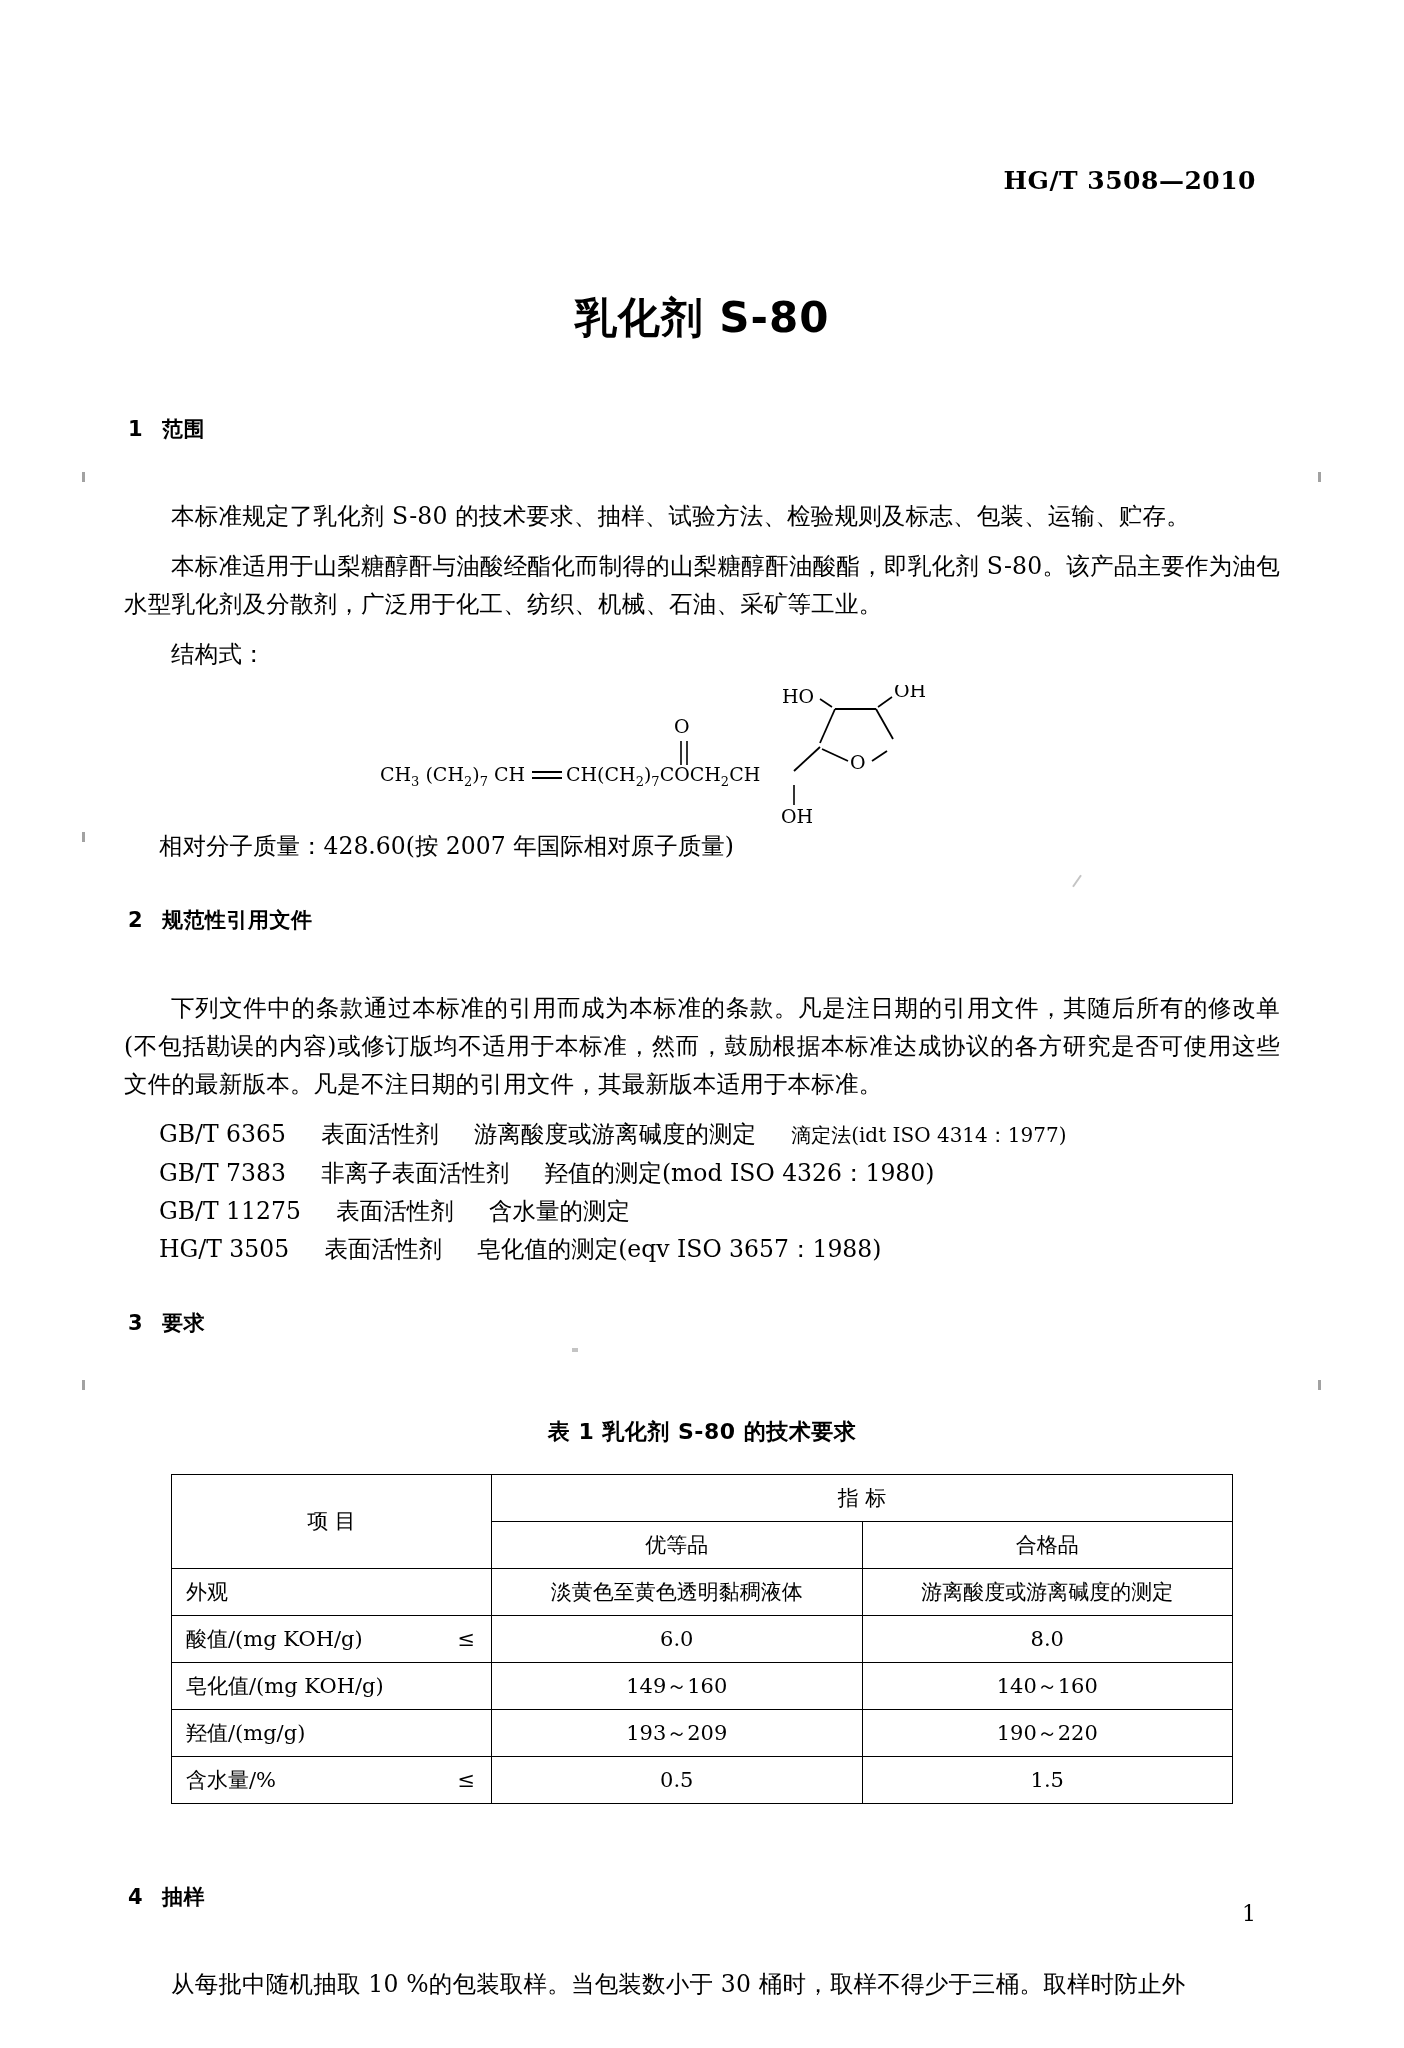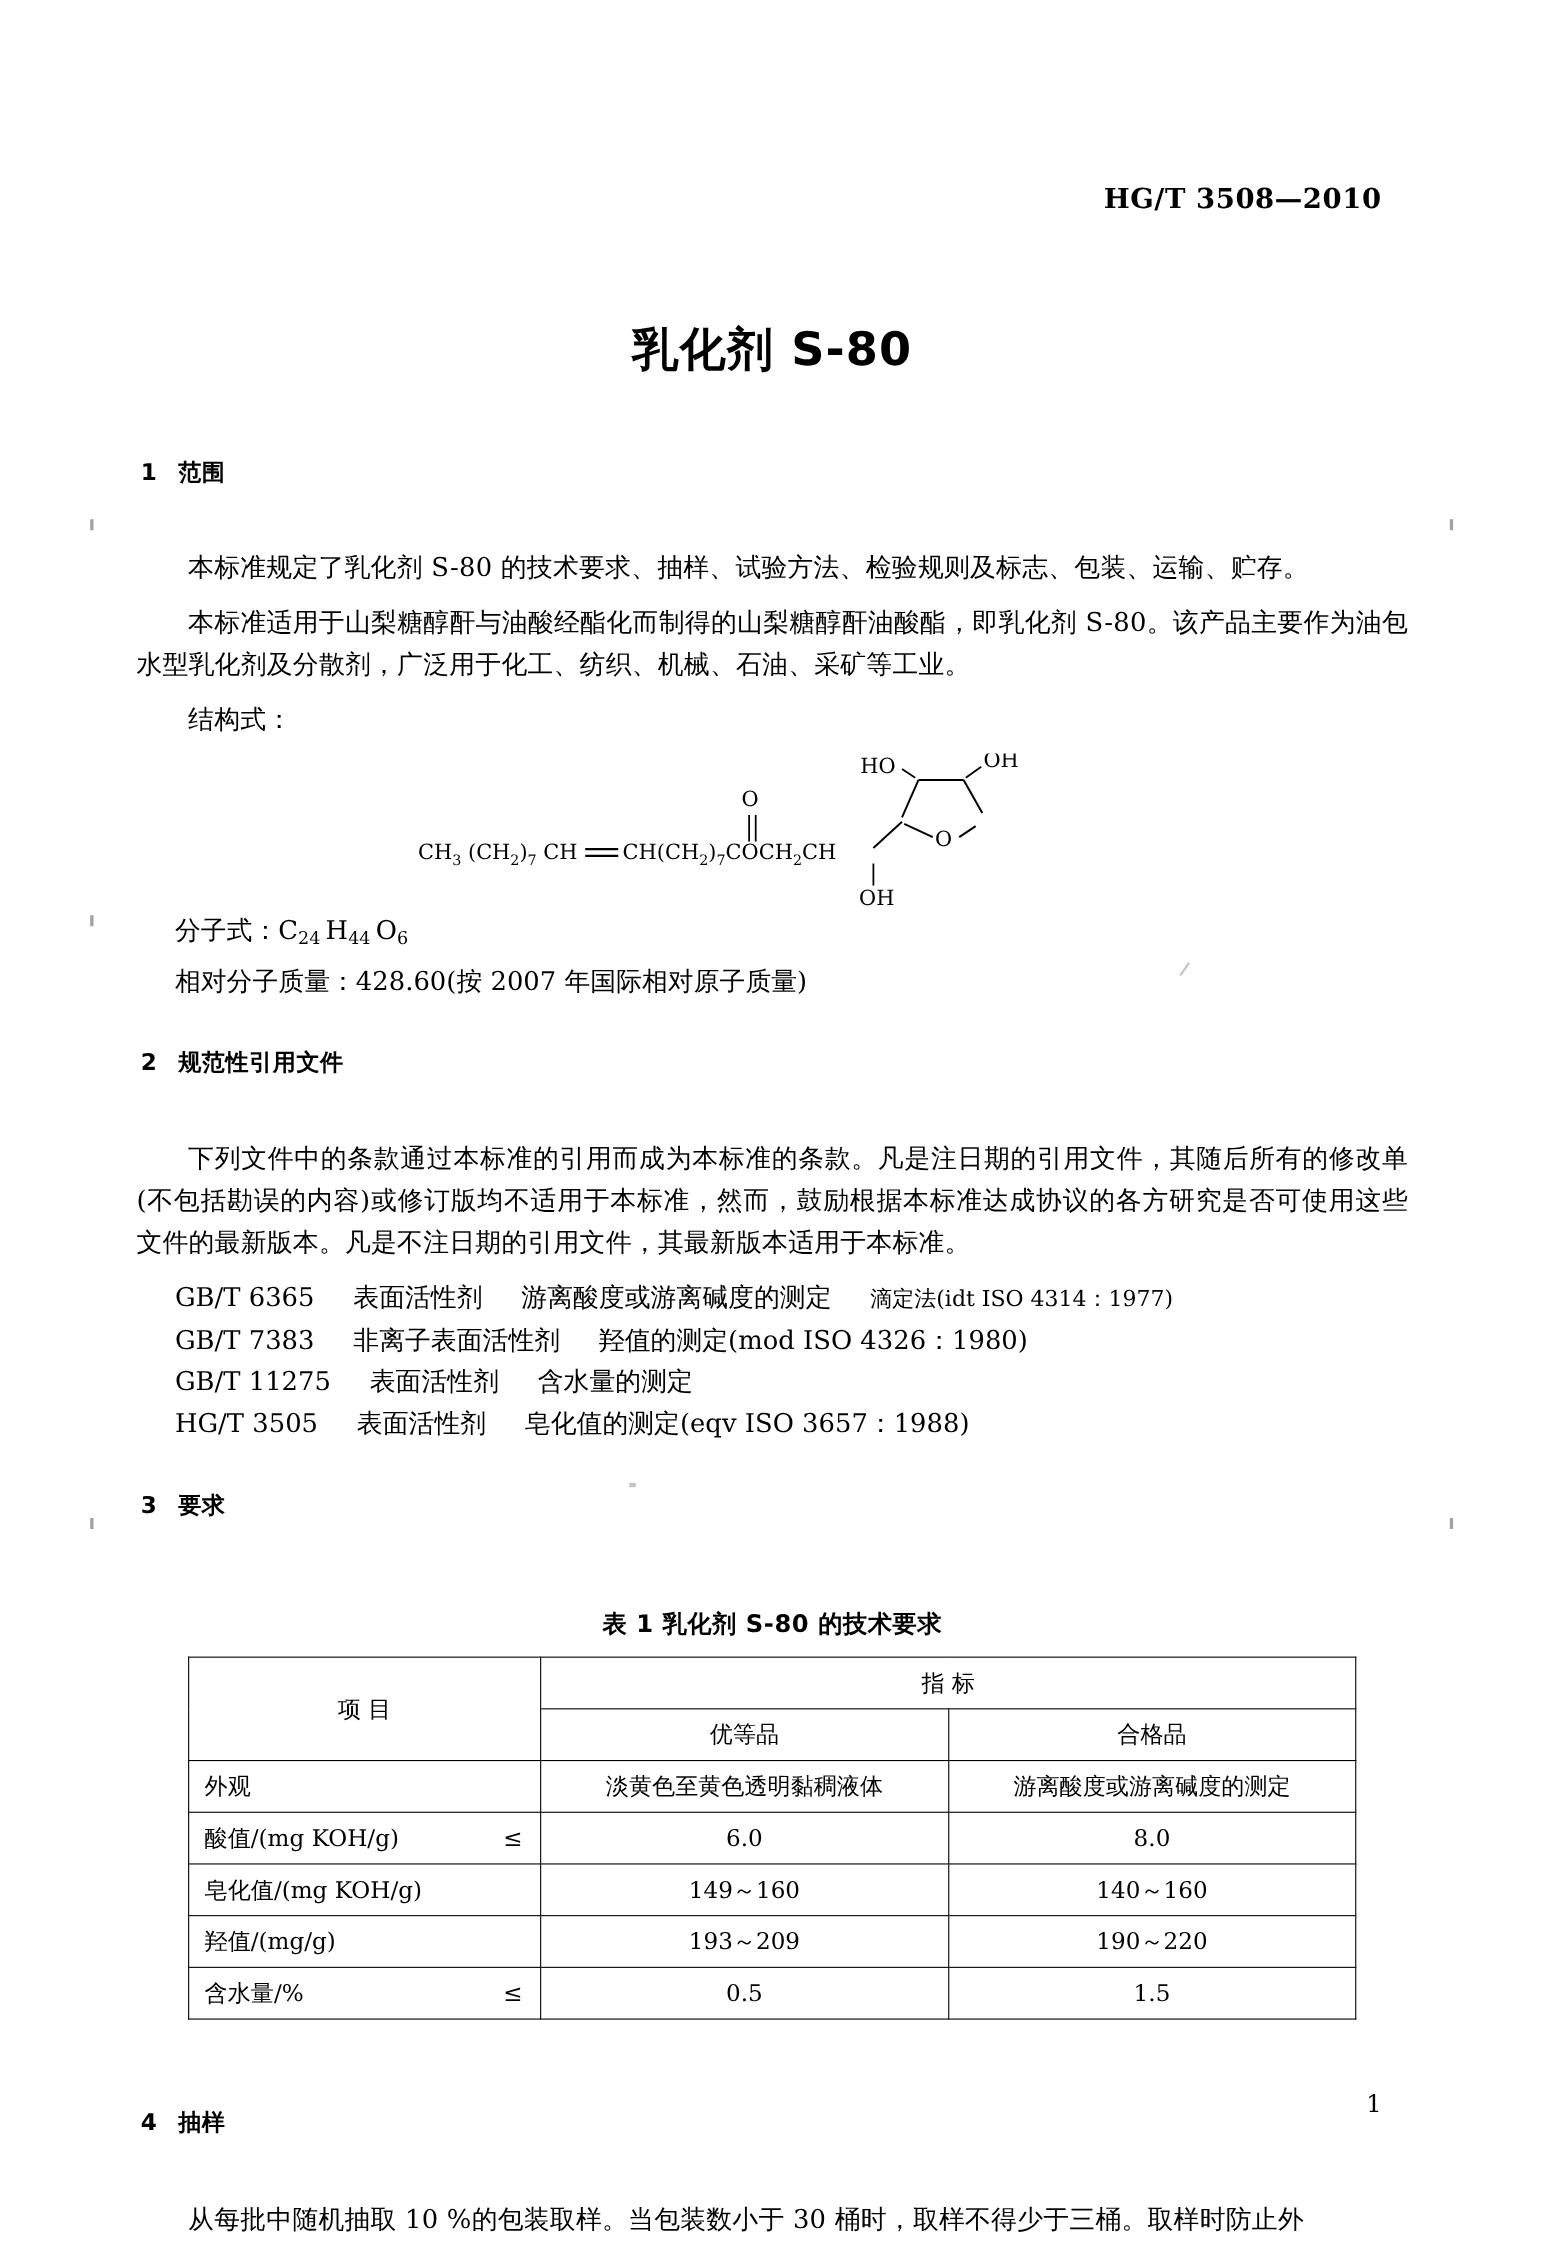--- a/index.html
+++ b/index.html
@@ -119,21 +119,21 @@
     top: 0;
   }
 
   
   .table-caption {
     text-align: center;
     font-family: "DejaVu Sans", "Liberation Sans", sans-serif;
     font-weight: bold;
     font-size: 22px;
     letter-spacing: 0.5px;
-    margin: 0 0 14px 0;
+    margin: 0 0 27px 0;
   }
   table.spec {
     border-collapse: collapse;
     width: 1062px;
     margin: 0 auto;
     table-layout: fixed;
   }
   table.spec td, table.spec th {
     border: 1.6px solid #000;
     font-weight: normal;
@@ -230,23 +230,20 @@
 
           <line x1="452" y1="22" x2="440" y2="14" stroke="#000" stroke-width="1.6"></line>
           <text x="402" y="18">HO</text>
 
           <line x1="498" y1="22" x2="512" y2="12" stroke="#000" stroke-width="1.6"></line>
           <text x="514" y="12">OH</text>
         </g>
       </svg>
     </div>
 
-    <div class="formula-line">
-      <span>分子式：</span><span>C<sub>24</sub> H<sub>44</sub> O<sub>6</sub></span>
-    </div>
     <div class="formula-line">相对分子质量：428.60(按 2007 年国际相对原子质量)</div>
 
     <div class="gap-m"></div>
 
     <h2 class="section">
       <span class="num">2</span><span>规范性引用文件</span>
     </h2>
     <div class="gap-m"></div>
 
     <p class="para">下列文件中的条款通过本标准的引用而成为本标准的条款。凡是注日期的引用文件，其随后所有的修改单(不包括勘误的内容)或修订版均不适用于本标准，然而，鼓励根据本标准达成协议的各方研究是否可使用这些文件的最新版本。凡是不注日期的引用文件，其最新版本适用于本标准。</p>

